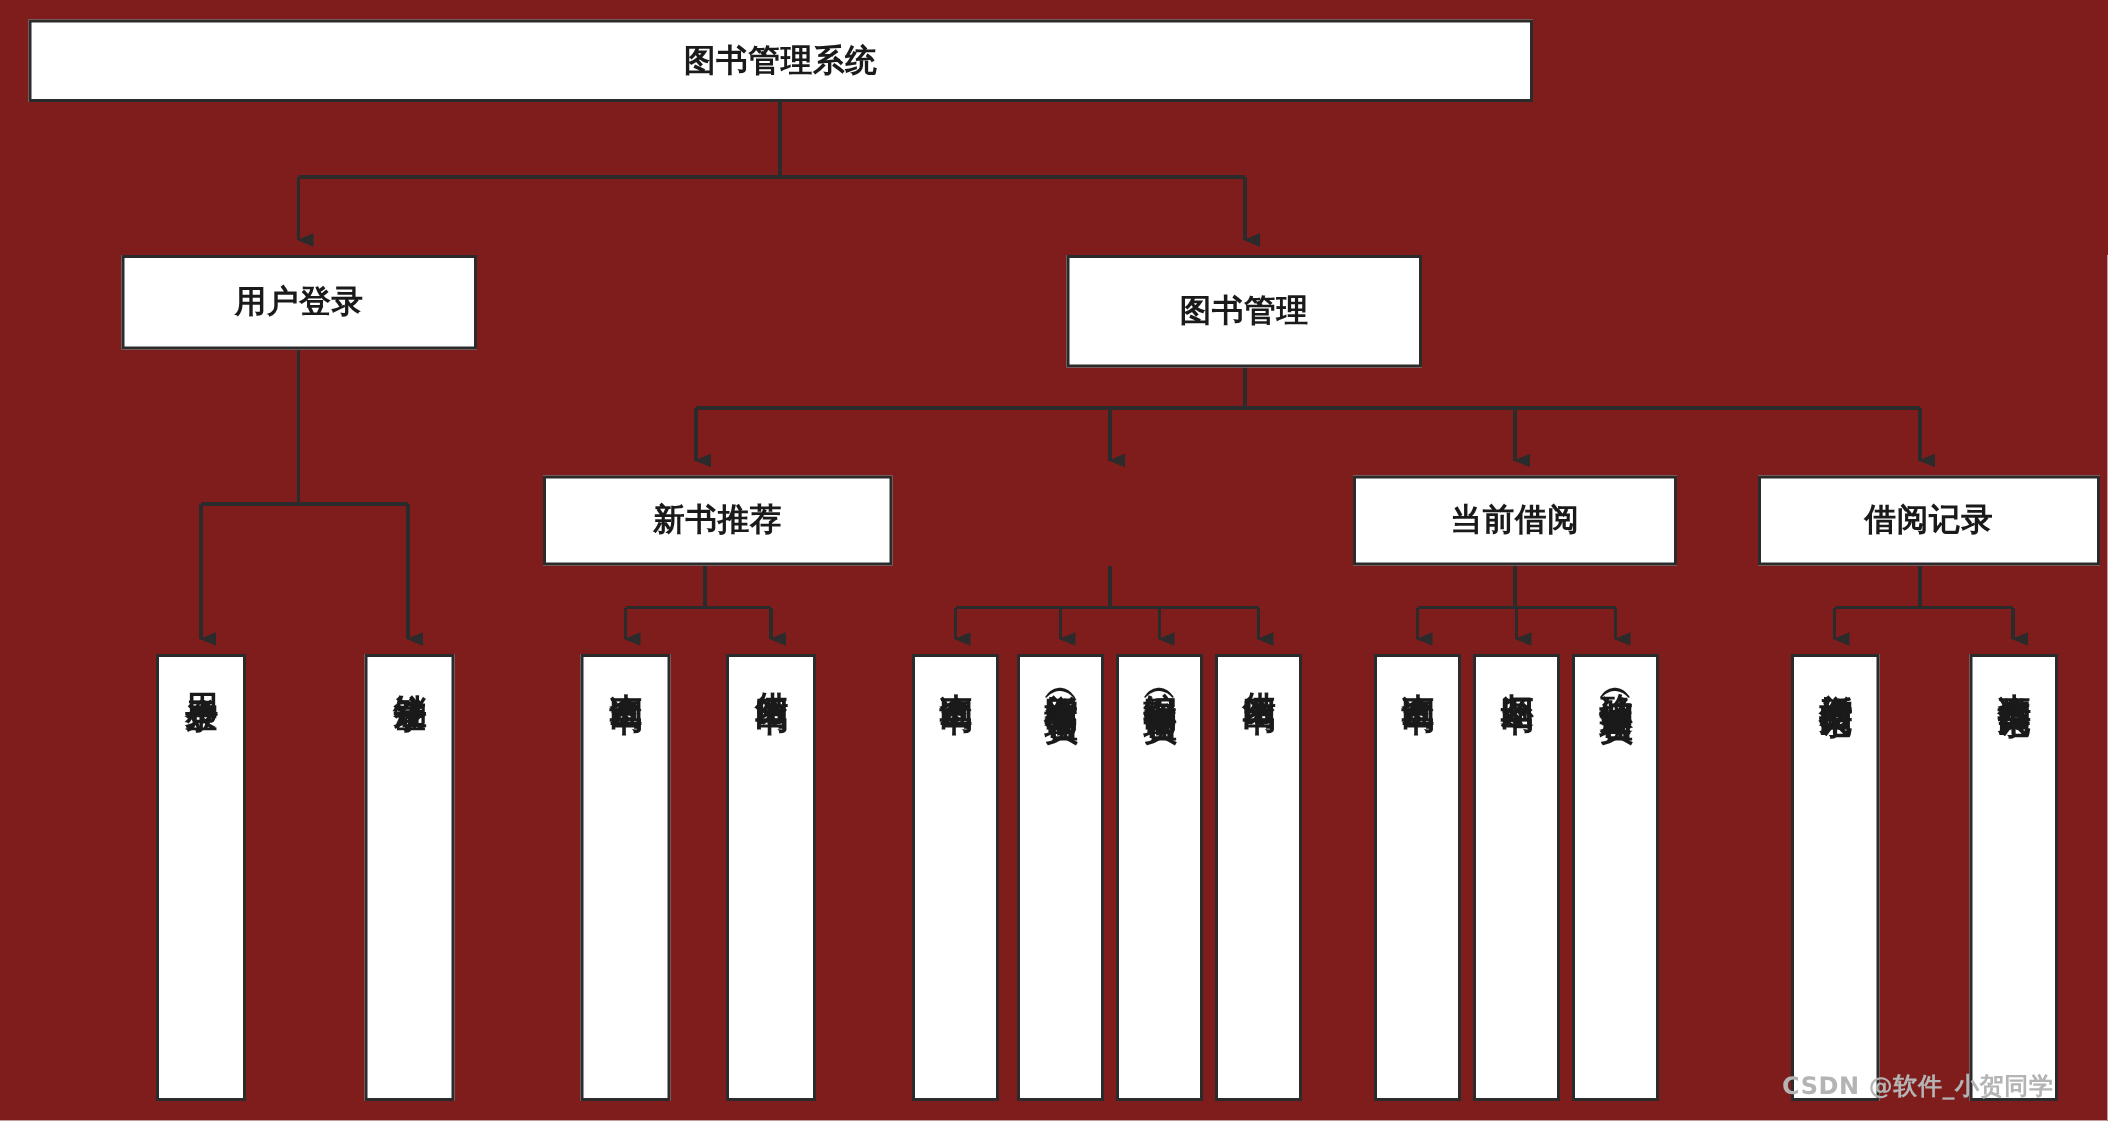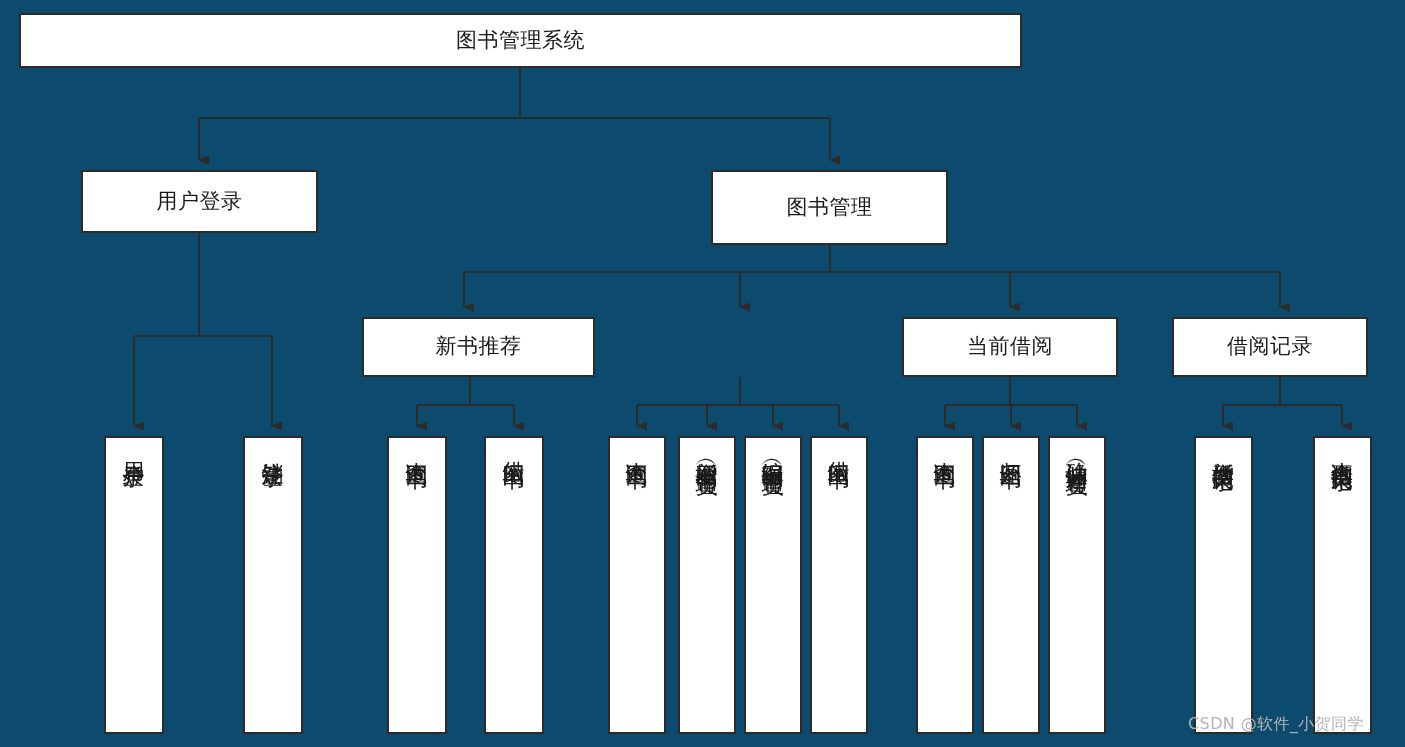--- a/index.html
+++ b/index.html
@@ -7,22 +7,23 @@
     padding: 0;
     background: #ffffff;
   }
   body {
     font-family: "DejaVu Sans", "Liberation Sans", sans-serif;
   }
   #canvas {
     position: relative;
     width: 1405px;
     height: 747px;
-    background: #0c4a6e;
+    background: #7f1d1d;
     overflow: hidden;
+    font-weight: bold;
   }
   #edges {
     position: absolute;
     left: 0;
     top: 0;
     width: 1405px;
     height: 747px;
   }
   .node {
     position: absolute;
@@ -136,21 +137,21 @@
 
   <div class="node horiz" style="left:362px; top:317px; width:233px; height:60px;">
     <span class="label">新书推荐</span>
   </div>
 
 
   <div class="node horiz" style="left:902px; top:317px; width:216px; height:60px;">
     <span class="label">当前借阅</span>
   </div>
 
-  <div class="node horiz" style="left:1172px; top:317px; width:196px; height:60px;">
+  <div class="node horiz" style="left:1172px; top:317px; width:228px; height:60px;">
     <span class="label">借阅记录</span>
   </div>
 
   <div class="node vert" style="left:104px; top:436px; width:60px; height:298px;">
     <span class="label">用户登录</span>
   </div>
 
   <div class="node vert" style="left:243px; top:436px; width:60px; height:298px;">
     <span class="label">注销登录</span>
   </div>

